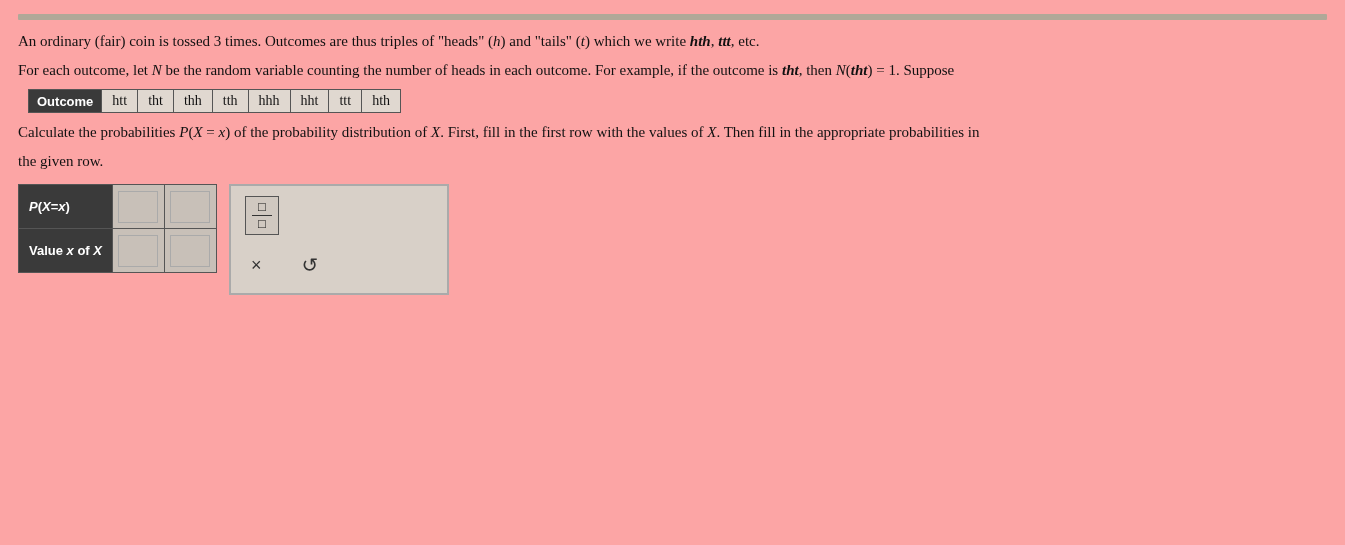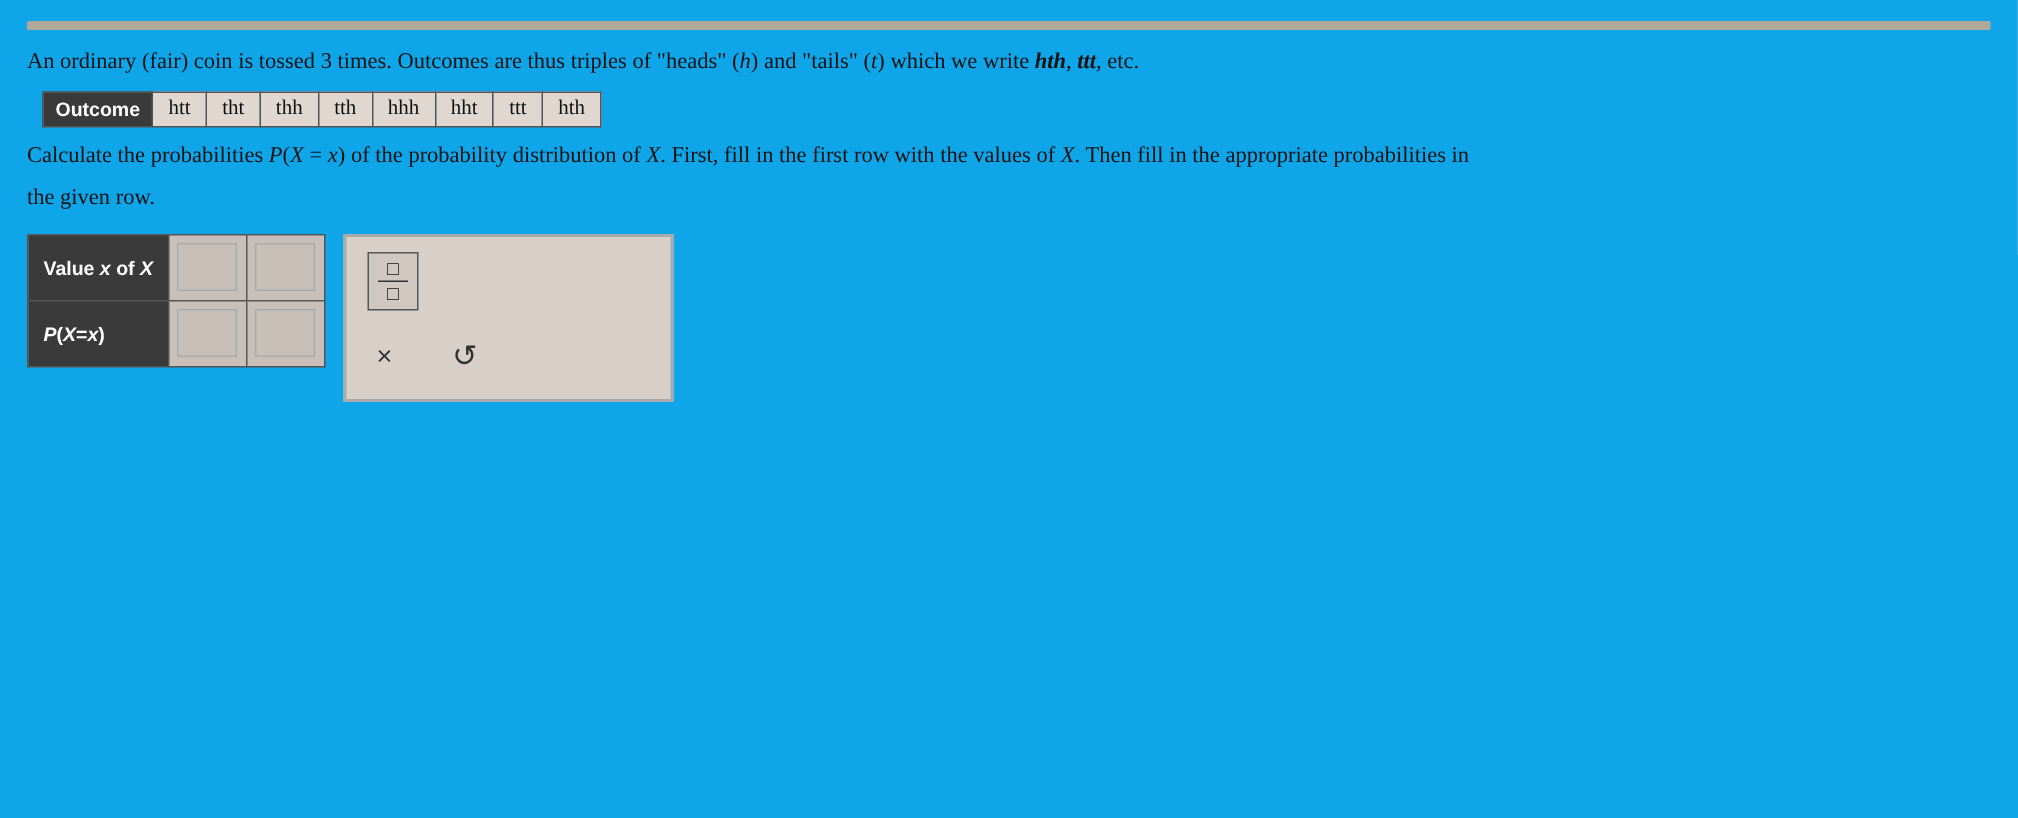--- a/index.html
+++ b/index.html
@@ -5,21 +5,21 @@
     * { box-sizing: border-box; margin: 0; padding: 0; }
     body {
       background: #d0c8c0;
       font-family: 'Times New Roman', Times, serif;
       font-size: 15px;
       color: #111;
       width: 1345px;
       min-height: 545px;
     }
     .page {
-      background: #0ea5e9;
+      background: #fca5a5;
       width: 1345px;
       min-height: 545px;
       padding: 14px 18px 18px 18px;
       position: relative;
     }
     .top-bar {
       height: 6px;
       background: #b0a898;
       margin-bottom: 10px;
       border-radius: 1px;
@@ -151,20 +151,23 @@
 </head>
 <body>
 
 <div class="page">
   <div class="top-bar"></div>
 
   <p>
     An ordinary (fair) coin is tossed 3 times. Outcomes are thus triples of "heads" (<span class="italic">h</span>) and "tails" (<span class="italic">t</span>) which we write <span class="bold italic">hth</span>, <span class="bold italic">ttt</span>, etc.
   </p>
 
+  <p>
+    For each outcome, let <span class="italic math">N</span> be the random variable counting the number of heads in each outcome. For example, if the outcome is <span class="bold italic">tht</span>, then <span class="italic">N</span>(<span class="bold italic">tht</span>) = 1. Suppose
+  </p>
 
 
   <table class="outcome-table">
     <tbody>
         <tr>
       <td class="header-cell">Outcome</td>
       <td>htt</td>
       <td>tht</td>
       <td>thh</td>
       <td>tth</td>
@@ -180,32 +183,32 @@
     Calculate the probabilities <span class="italic">P</span>(<span class="italic">X</span> = <span class="italic">x</span>) of the probability distribution of <span class="italic">X</span>. First, fill in the first row with the values of <span class="italic">X</span>. Then fill in the appropriate probabilities in
   </p>
   <p>the given row.</p>
 
   <div class="bottom-section">
 
     <table class="prob-table">
       <tbody>
           <tr>
         <td class="label-cell">
-          Value <span class="italic">x</span> of <span class="italic">X</span>
+          <span class="italic">P</span>(<span class="italic">X</span>=<span class="italic">x</span>)
         </td>
         <td class="input-cell">
           <input type="text" value="" style="">
         </td>
         <td class="input-cell">
           <input type="text" value="" style="">
         </td>
       </tr>
       <tr>
         <td class="label-cell">
-          <span class="italic">P</span>(<span class="italic">X</span>=<span class="italic">x</span>)
+          Value <span class="italic">x</span> of <span class="italic">X</span>
         </td>
         <td class="input-cell">
           <input type="text" value="" style="">
         </td>
         <td class="input-cell">
           <input type="text" value="" style="">
         </td>
       </tr>
     </tbody>
       </table>

